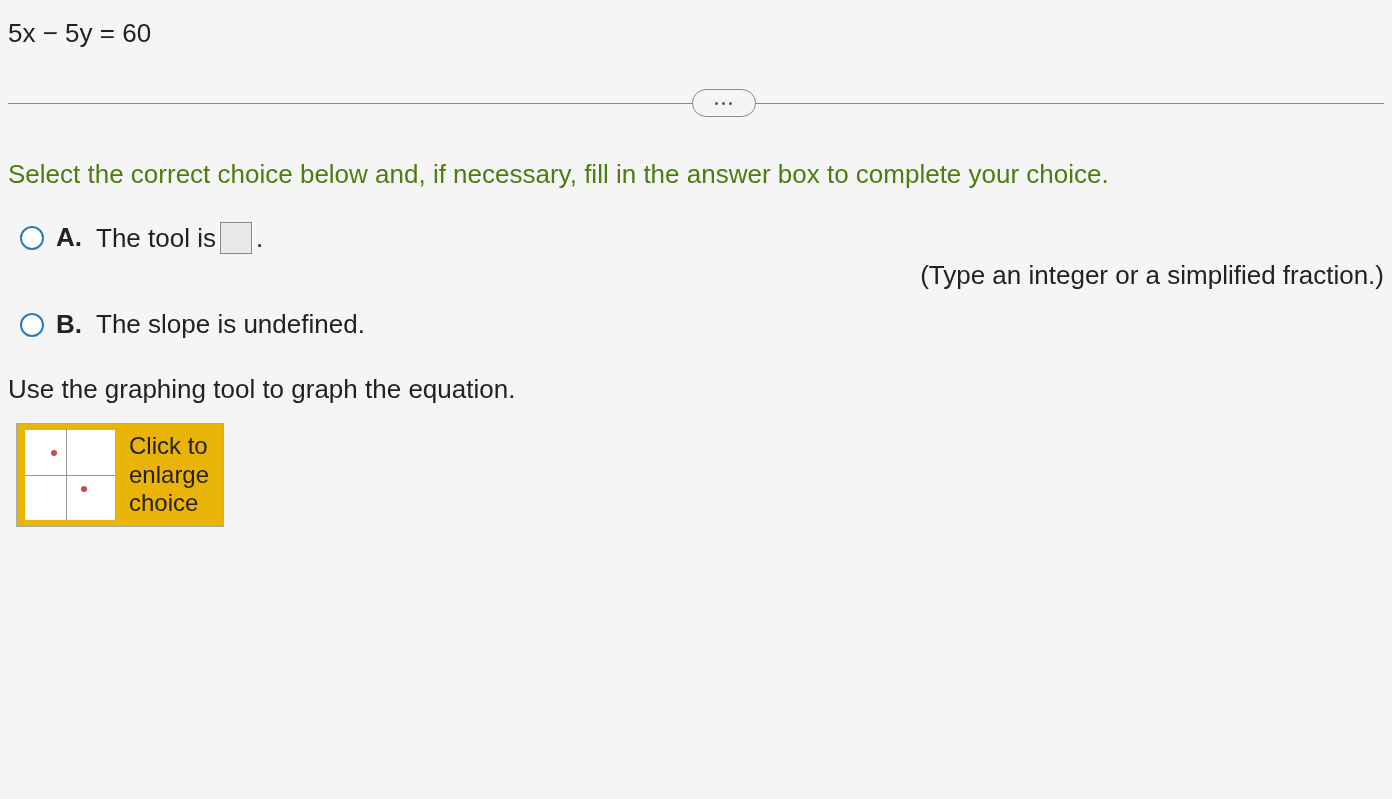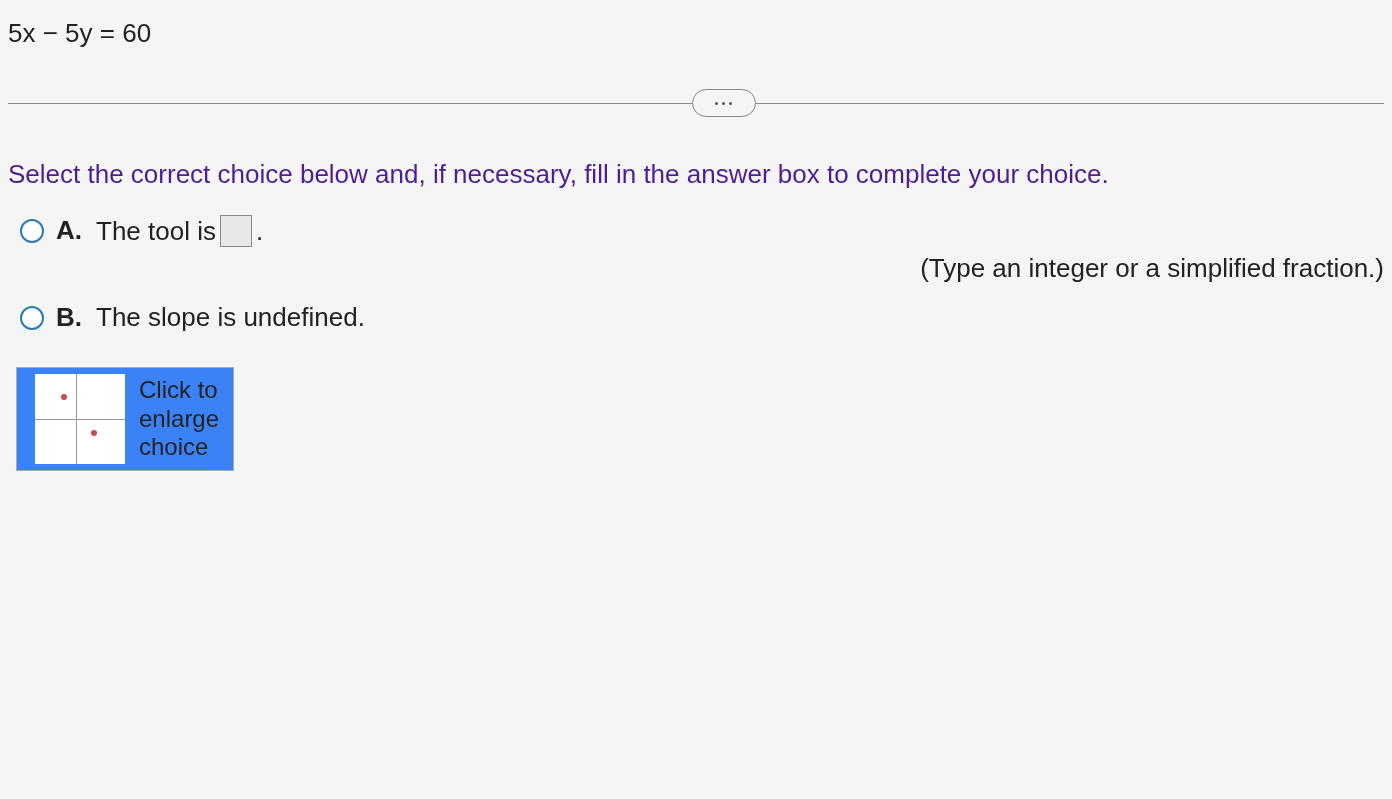--- a/index.html
+++ b/index.html
@@ -58,22 +58,22 @@
       padding: 0 14px;
     }
     .dot {
       width: 3px;
       height: 3px;
       background: #555;
       border-radius: 50%;
     }
     .instruction-text {
       font-size: 26px;
-      color: #4c1d95;
-      margin-bottom: 25px;
+      color: #4d7c0f;
+      margin-bottom: 32px;
     }
     .choice {
       display: flex;
       align-items: flex-start;
       margin-bottom: 14px;
       padding-left: 12px;
     }
     .radio {
       width: 24px;
       height: 24px;
@@ -122,22 +122,22 @@
     }
     .graph-instruction {
       font-size: 26px;
       color: #222;
       margin-bottom: 18px;
     }
     .graph-button {
       display: inline-flex;
       align-items: center;
       border: 1px solid #aaa;
-      background: #3b82f6;
-      padding: 6px 14px 6px 18px;
+      background: #eab308;
+      padding: 6px 14px 6px 8px;
       margin-left: 8px;
       cursor: pointer;
     }
     .graph-thumb {
       width: 90px;
       height: 90px;
       position: relative;
       margin-right: 14px;
       background: #fff;
     }
@@ -203,20 +203,21 @@
   </div>
 
   <div class="choice choice-b">
     <div class="radio"></div>
     <div class="choice-label">B.</div>
     <div class="choice-body">
       <div class="choice-line1">The slope is undefined.</div>
     </div>
   </div>
 
+  <div class="graph-instruction">Use the graphing tool to graph the equation.</div>
 
   <div class="graph-button">
     <div class="graph-thumb">
       <div class="axis-h"></div>
       <div class="axis-v"></div>
       <div class="pt pt1"></div>
       <div class="pt pt2"></div>
     </div>
     <div class="graph-button-text">
       <div>Click to</div>

